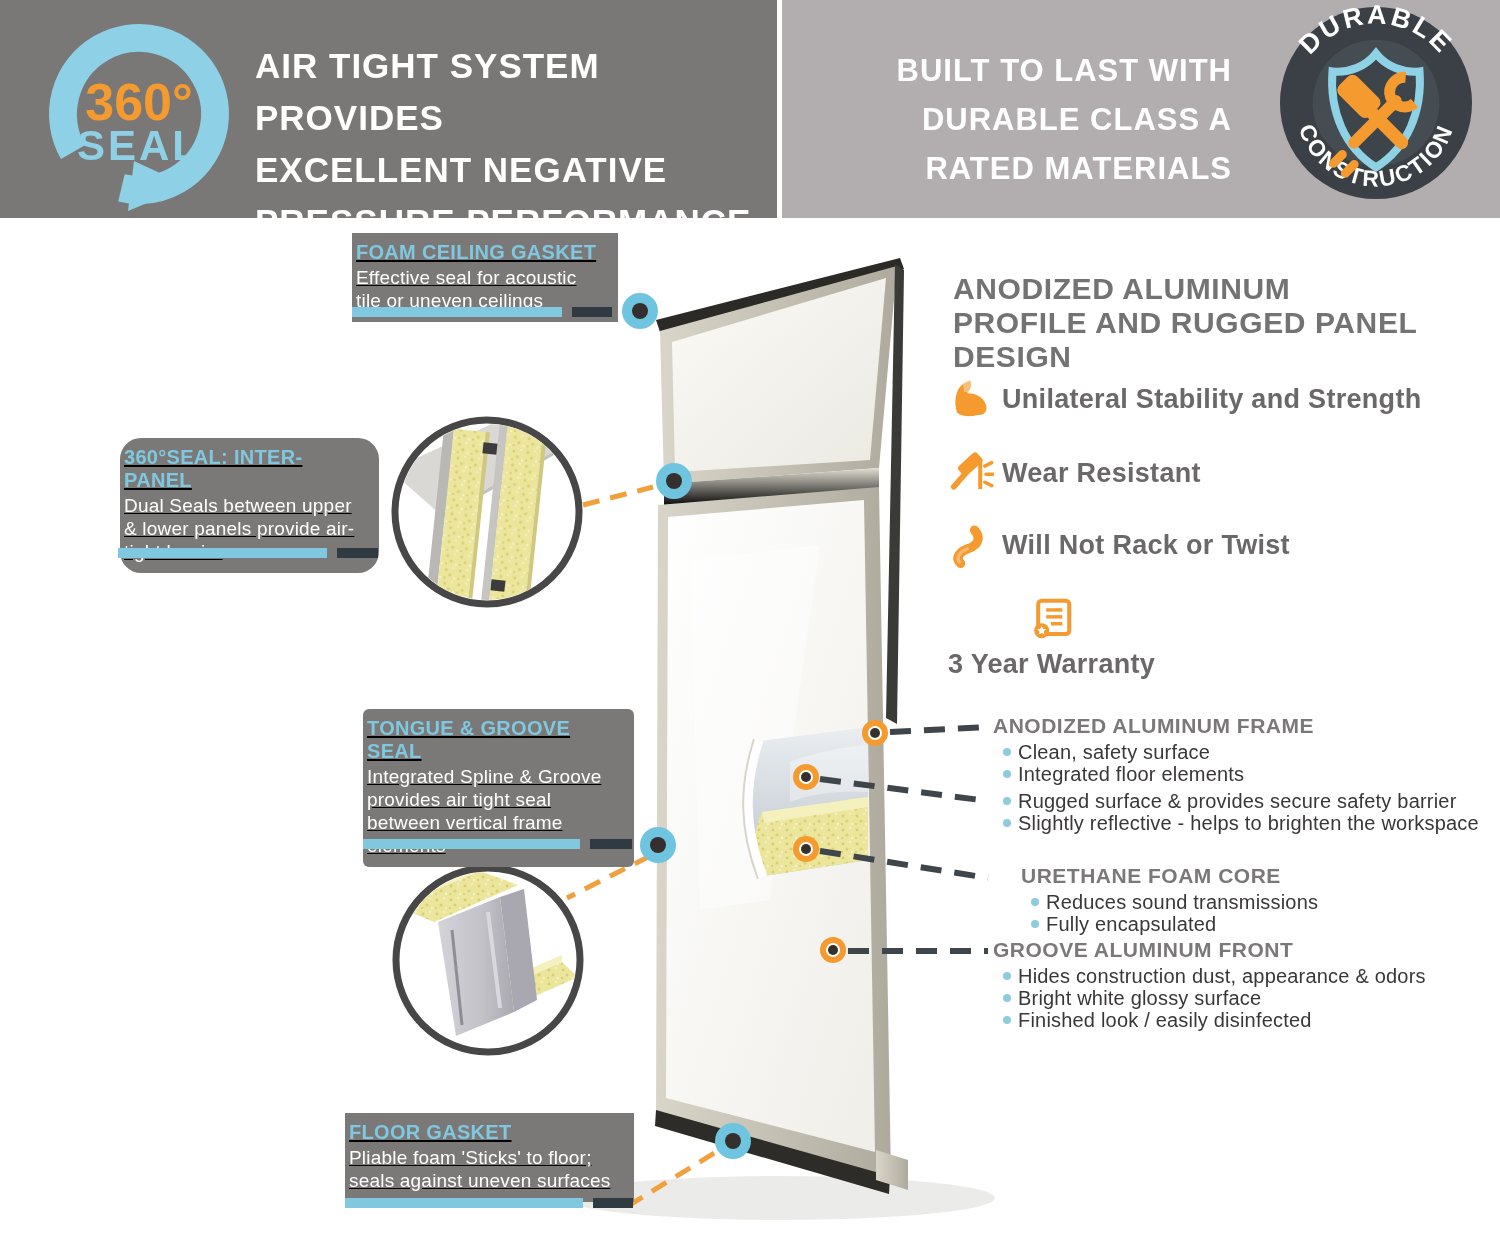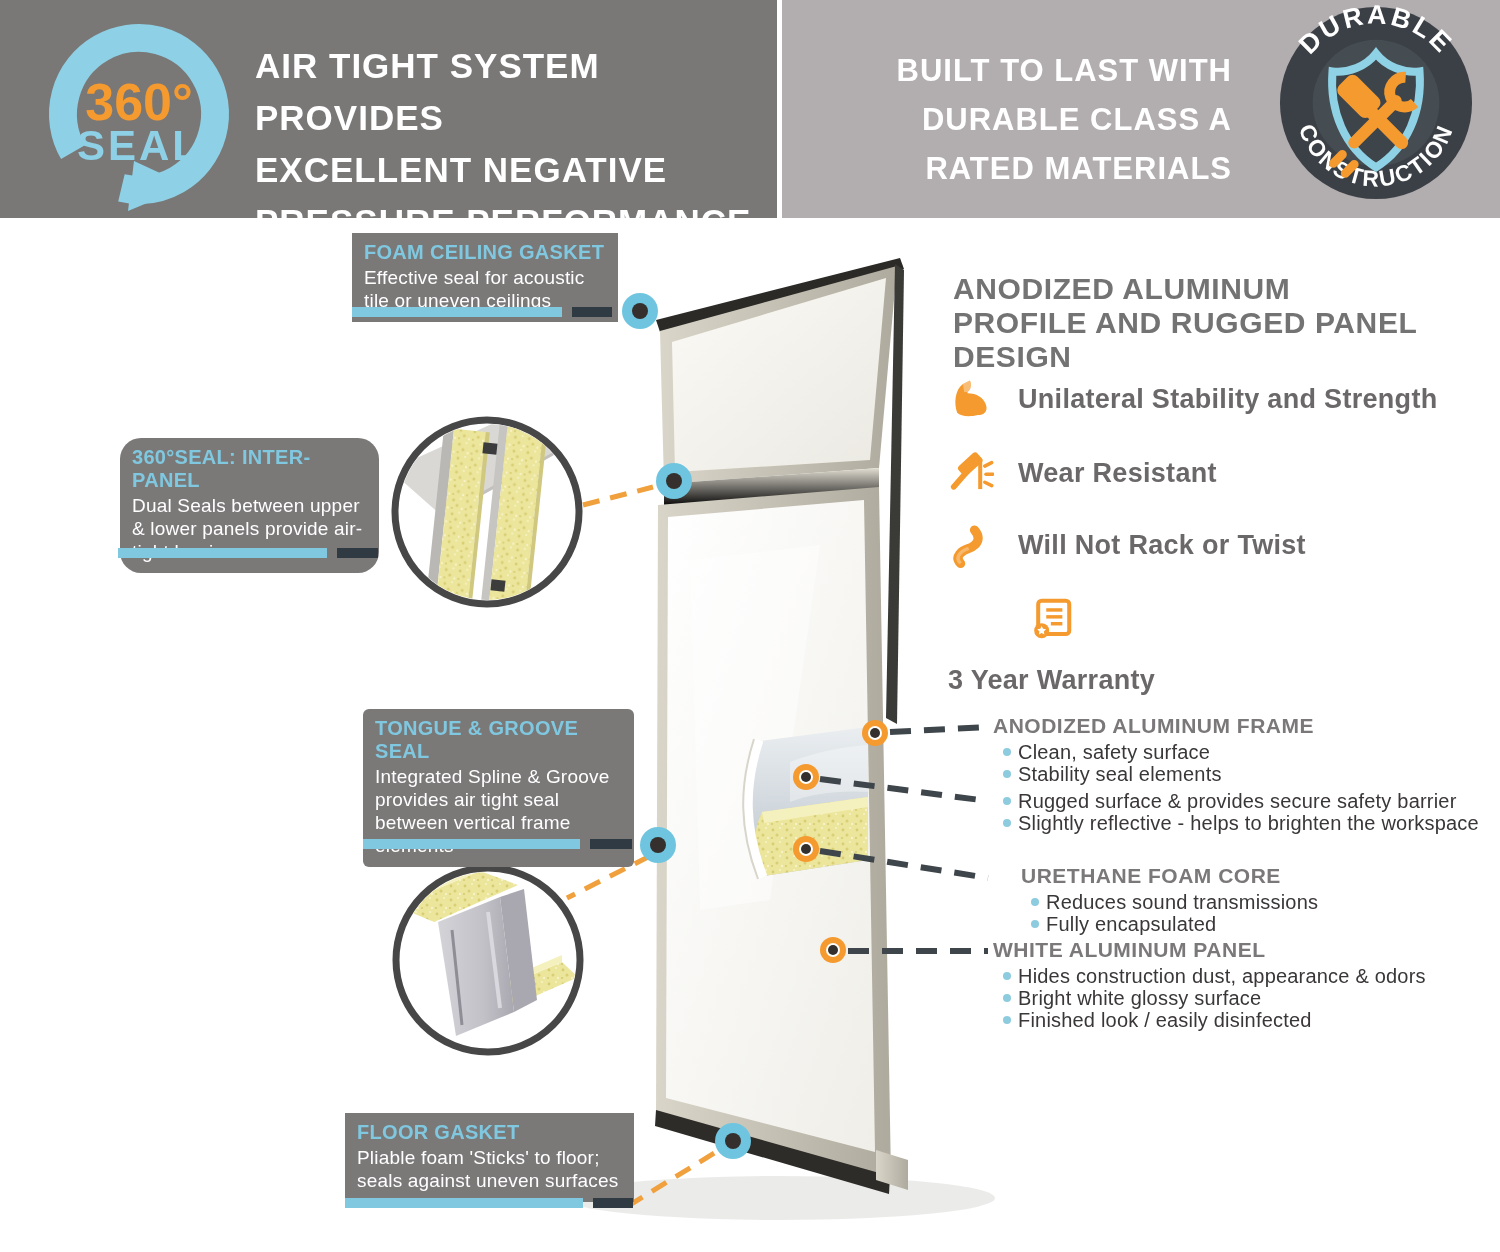--- a/index.html
+++ b/index.html
@@ -8,30 +8,30 @@
   
   .banner-left{position:absolute;left:0;top:0;width:777px;height:218px;background:#7a7777;}
   .banner-right{position:absolute;left:782px;top:0;width:718px;height:218px;background:#b2adaf;}
   .banner-left-heading{position:absolute;left:255px;top:40px;width:520px;color:#ffffff;
         font-size:35px;font-weight:bold;line-height:52px;letter-spacing:1px;}
   .banner-right-heading{position:absolute;left:830px;top:46px;width:402px;color:#ffffff;
         font-size:31px;font-weight:bold;line-height:49px;letter-spacing:1px;text-align:right;}
   .logo-svg{position:absolute;left:36px;top:8px;}
   .badge-svg{position:absolute;left:1277px;top:4px;}
   
-  .callout{position:absolute;background:#7b7878;box-sizing:border-box;padding:8px 12px 10px 12px;}
+  .callout{position:absolute;background:#7b7878;box-sizing:border-box;padding:8px 12px 10px 4px;text-decoration:underline;}
   .callout .c-title{font-size:20px;font-weight:bold;color:#7fc8e0;letter-spacing:.3px;margin-bottom:2px;}
   .callout .c-body{font-size:19px;color:#ffffff;line-height:23px;letter-spacing:.2px;}
   .bar{position:absolute;height:10px;}
   .bar-blue{background:#7fc8e0;}
   .bar-dark{background:#2f3a42;}
   
   .right-heading{position:absolute;left:953px;top:256px;width:475px;color:#737373;
         font-size:30px;font-weight:bold;line-height:34px;letter-spacing:.6px;margin-top:16px;}
-  .feature{position:absolute;display:flex;align-items:center;gap:24px;}
+  .feature{position:absolute;display:flex;align-items:center;gap:8px;}
   .feature .f-label{font-size:27px;font-weight:bold;color:#6b6869;letter-spacing:.3px;}
   .rlabel{position:absolute;width:500px;}
   .rlabel .r-title{font-size:21px;font-weight:bold;color:#7b787a;letter-spacing:.5px;margin-bottom:3px;}
   .bullet-row{display:flex;align-items:flex-start;margin-left:10px;line-height:22px;}
   .bullet-dot{flex:0 0 auto;width:8px;height:8px;border-radius:50%;background:#8dcbde;margin:7px 7px 0 0;}
   .bullet-text{font-size:20px;color:#3a3738;letter-spacing:.2px;}
   
   .diagram{position:absolute;left:0;top:0;pointer-events:none;}
 </style>
 </head>
@@ -318,21 +318,21 @@
   </div>
 
   <div class="rlabel" style="left:993px;top:714px;">
     <div class="r-title">ANODIZED ALUMINUM FRAME</div>
     <div class="bullet-row">
         <span class="bullet-dot"></span>
         <span class="bullet-text">Clean, safety surface</span>
       </div>
     <div class="bullet-row">
         <span class="bullet-dot"></span>
-        <span class="bullet-text">Stability seal elements</span>
+        <span class="bullet-text">Integrated floor elements</span>
       </div>
   </div>
 
   <div class="rlabel" style="left:993px;top:790px;">
     <div class="bullet-row">
         <span class="bullet-dot"></span>
         <span class="bullet-text">Rugged surface &amp; provides secure safety barrier</span>
       </div>
     <div class="bullet-row">
         <span class="bullet-dot"></span>
@@ -346,21 +346,21 @@
         <span class="bullet-dot"></span>
         <span class="bullet-text">Reduces sound transmissions</span>
       </div>
     <div class="bullet-row">
         <span class="bullet-dot"></span>
         <span class="bullet-text">Fully encapsulated</span>
       </div>
   </div>
 
   <div class="rlabel" style="left:993px;top:938px;">
-    <div class="r-title">WHITE ALUMINUM PANEL</div>
+    <div class="r-title">GROOVE ALUMINUM FRONT</div>
     <div class="bullet-row">
         <span class="bullet-dot"></span>
         <span class="bullet-text">Hides construction dust, appearance &amp; odors</span>
       </div>
     <div class="bullet-row">
         <span class="bullet-dot"></span>
         <span class="bullet-text">Bright white glossy surface</span>
       </div>
     <div class="bullet-row">
         <span class="bullet-dot"></span>

